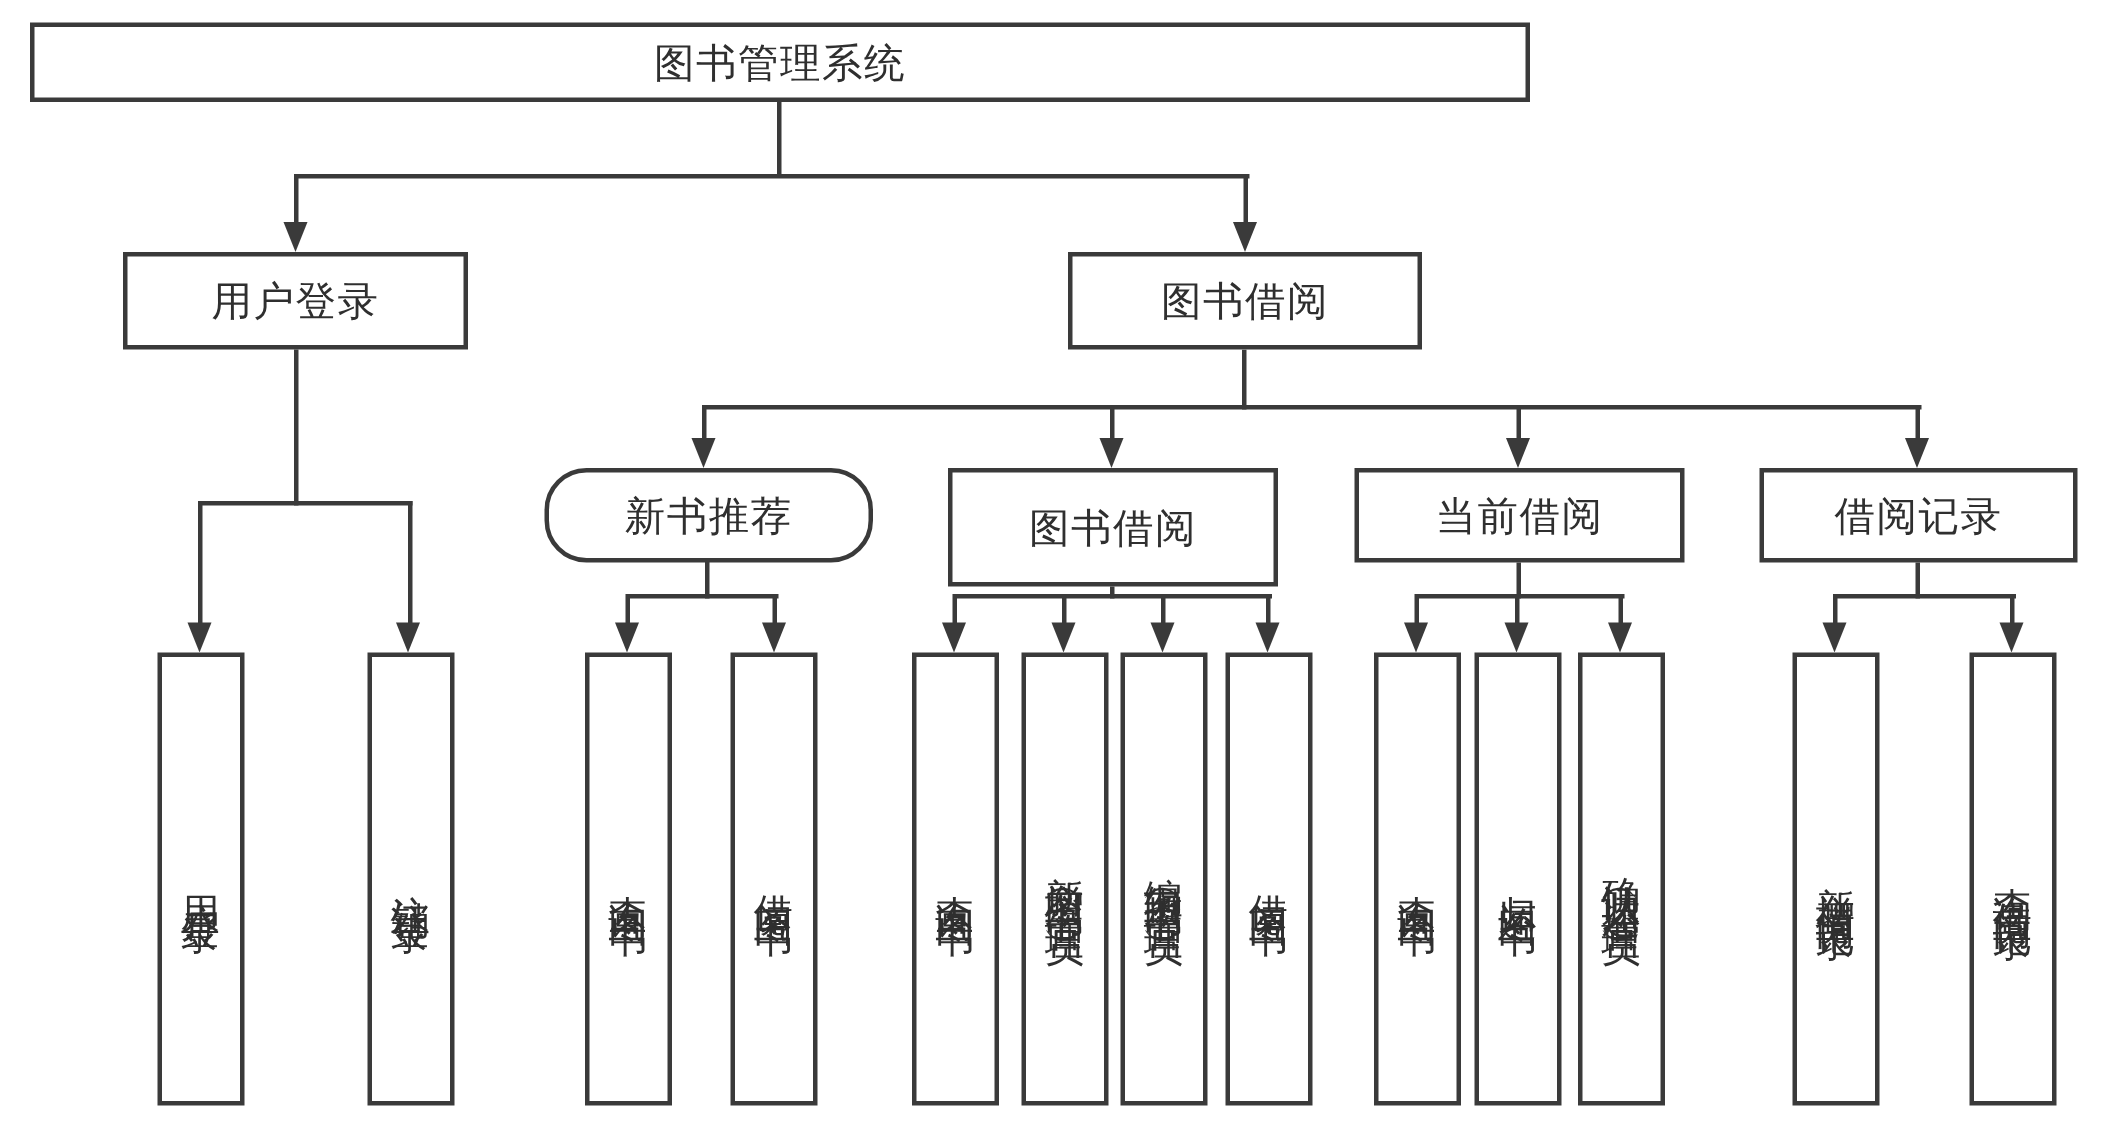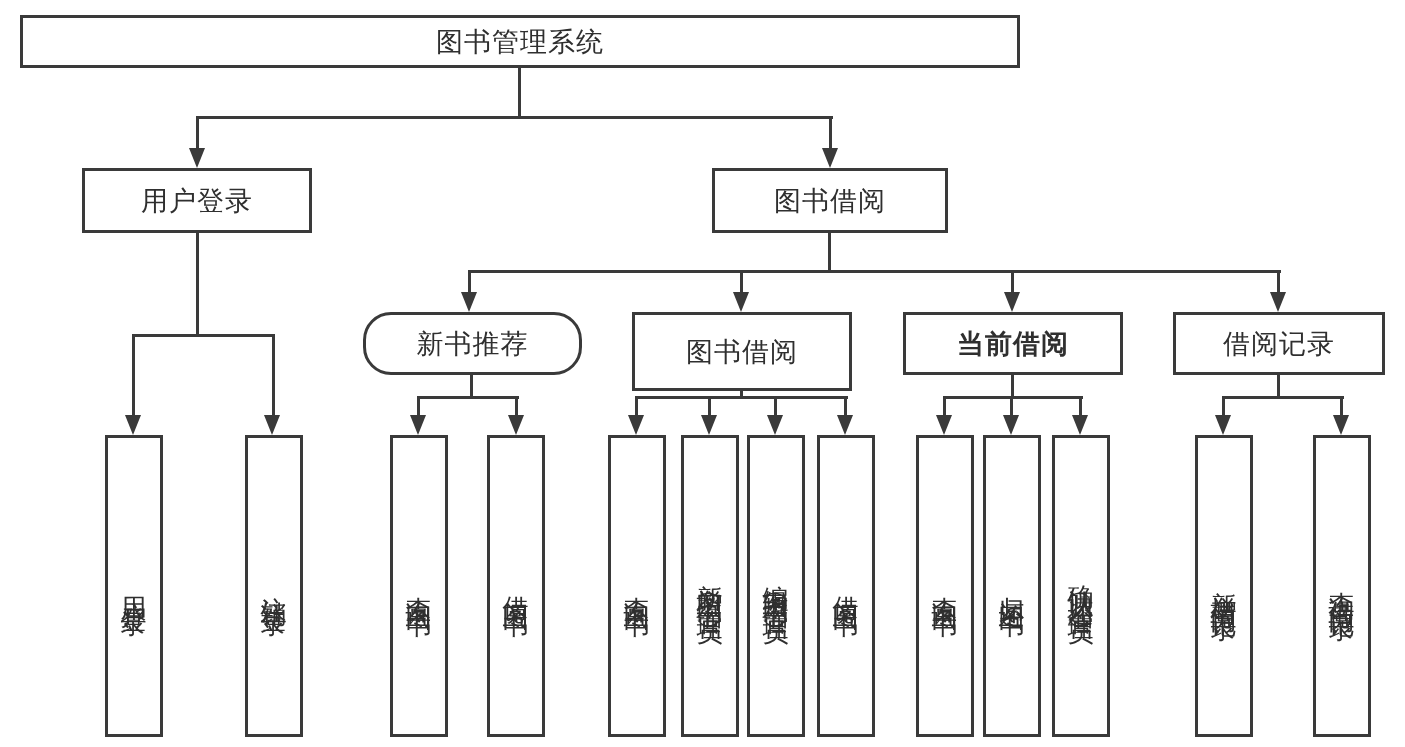--- a/index.html
+++ b/index.html
@@ -88,21 +88,21 @@
   <div class="arrow" style="left:461px;top:292px;"></div>
   <div class="vl" style="left:740px;top:270px;height:24px;"></div>
   <div class="arrow" style="left:733px;top:292px;"></div>
   <div class="vl" style="left:1011px;top:270px;height:24px;"></div>
   <div class="arrow" style="left:1004px;top:292px;"></div>
   <div class="vl" style="left:1277px;top:270px;height:24px;"></div>
   <div class="arrow" style="left:1270px;top:292px;"></div>
 
   <div class="box hbox" style="left:363px;top:312px;width:219px;height:63px;border-radius:28px;">新书推荐</div>
   <div class="box hbox" style="left:632px;top:312px;width:220px;height:79px;">图书借阅</div>
-  <div class="box hbox" style="left:903px;top:312px;width:220px;height:63px;font-weight:bold;">当前借阅</div>
+  <div class="box hbox" style="left:903px;top:312px;width:220px;height:63px;">当前借阅</div>
   <div class="box hbox" style="left:1173px;top:312px;width:212px;height:63px;">借阅记录</div>
 
   <div class="vl" style="left:470px;top:374px;height:25px;"></div>
   <div class="hl" style="left:418px;top:396px;width:101px;"></div>
   <div class="vl" style="left:417px;top:396px;height:21px;"></div>
   <div class="arrow" style="left:410px;top:415px;"></div>
   <div class="vl" style="left:515px;top:396px;height:21px;"></div>
   <div class="arrow" style="left:508px;top:415px;"></div>
 
   <div class="vl" style="left:740px;top:374px;height:25px;"></div>

